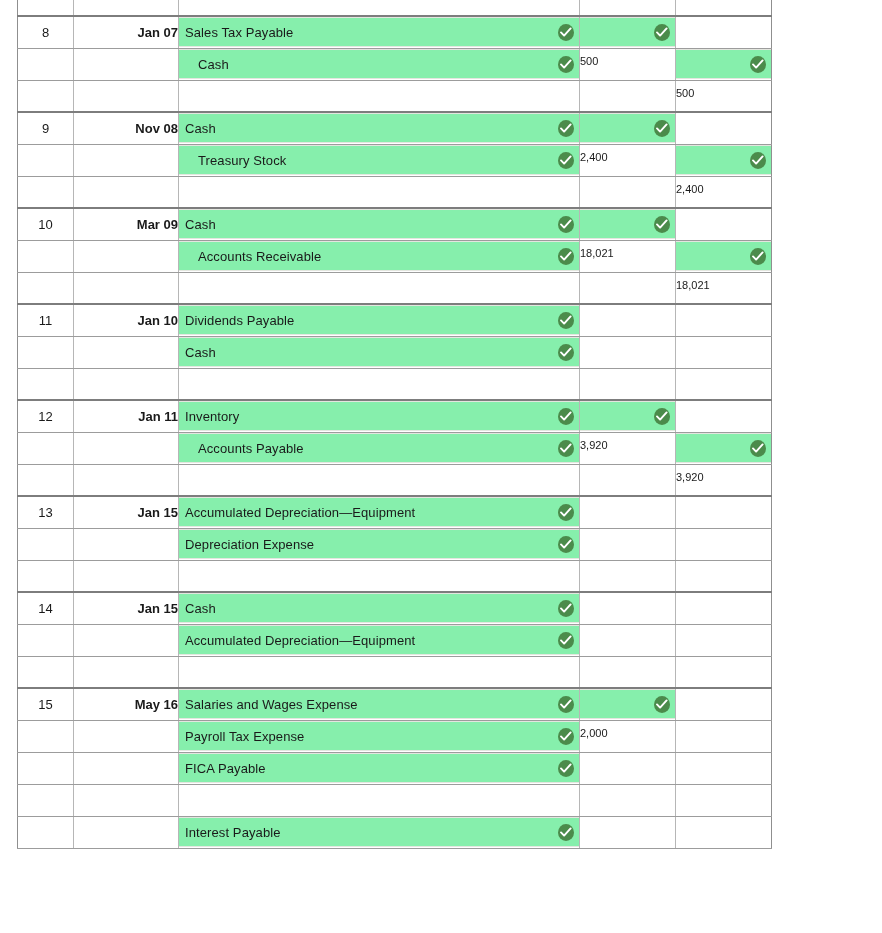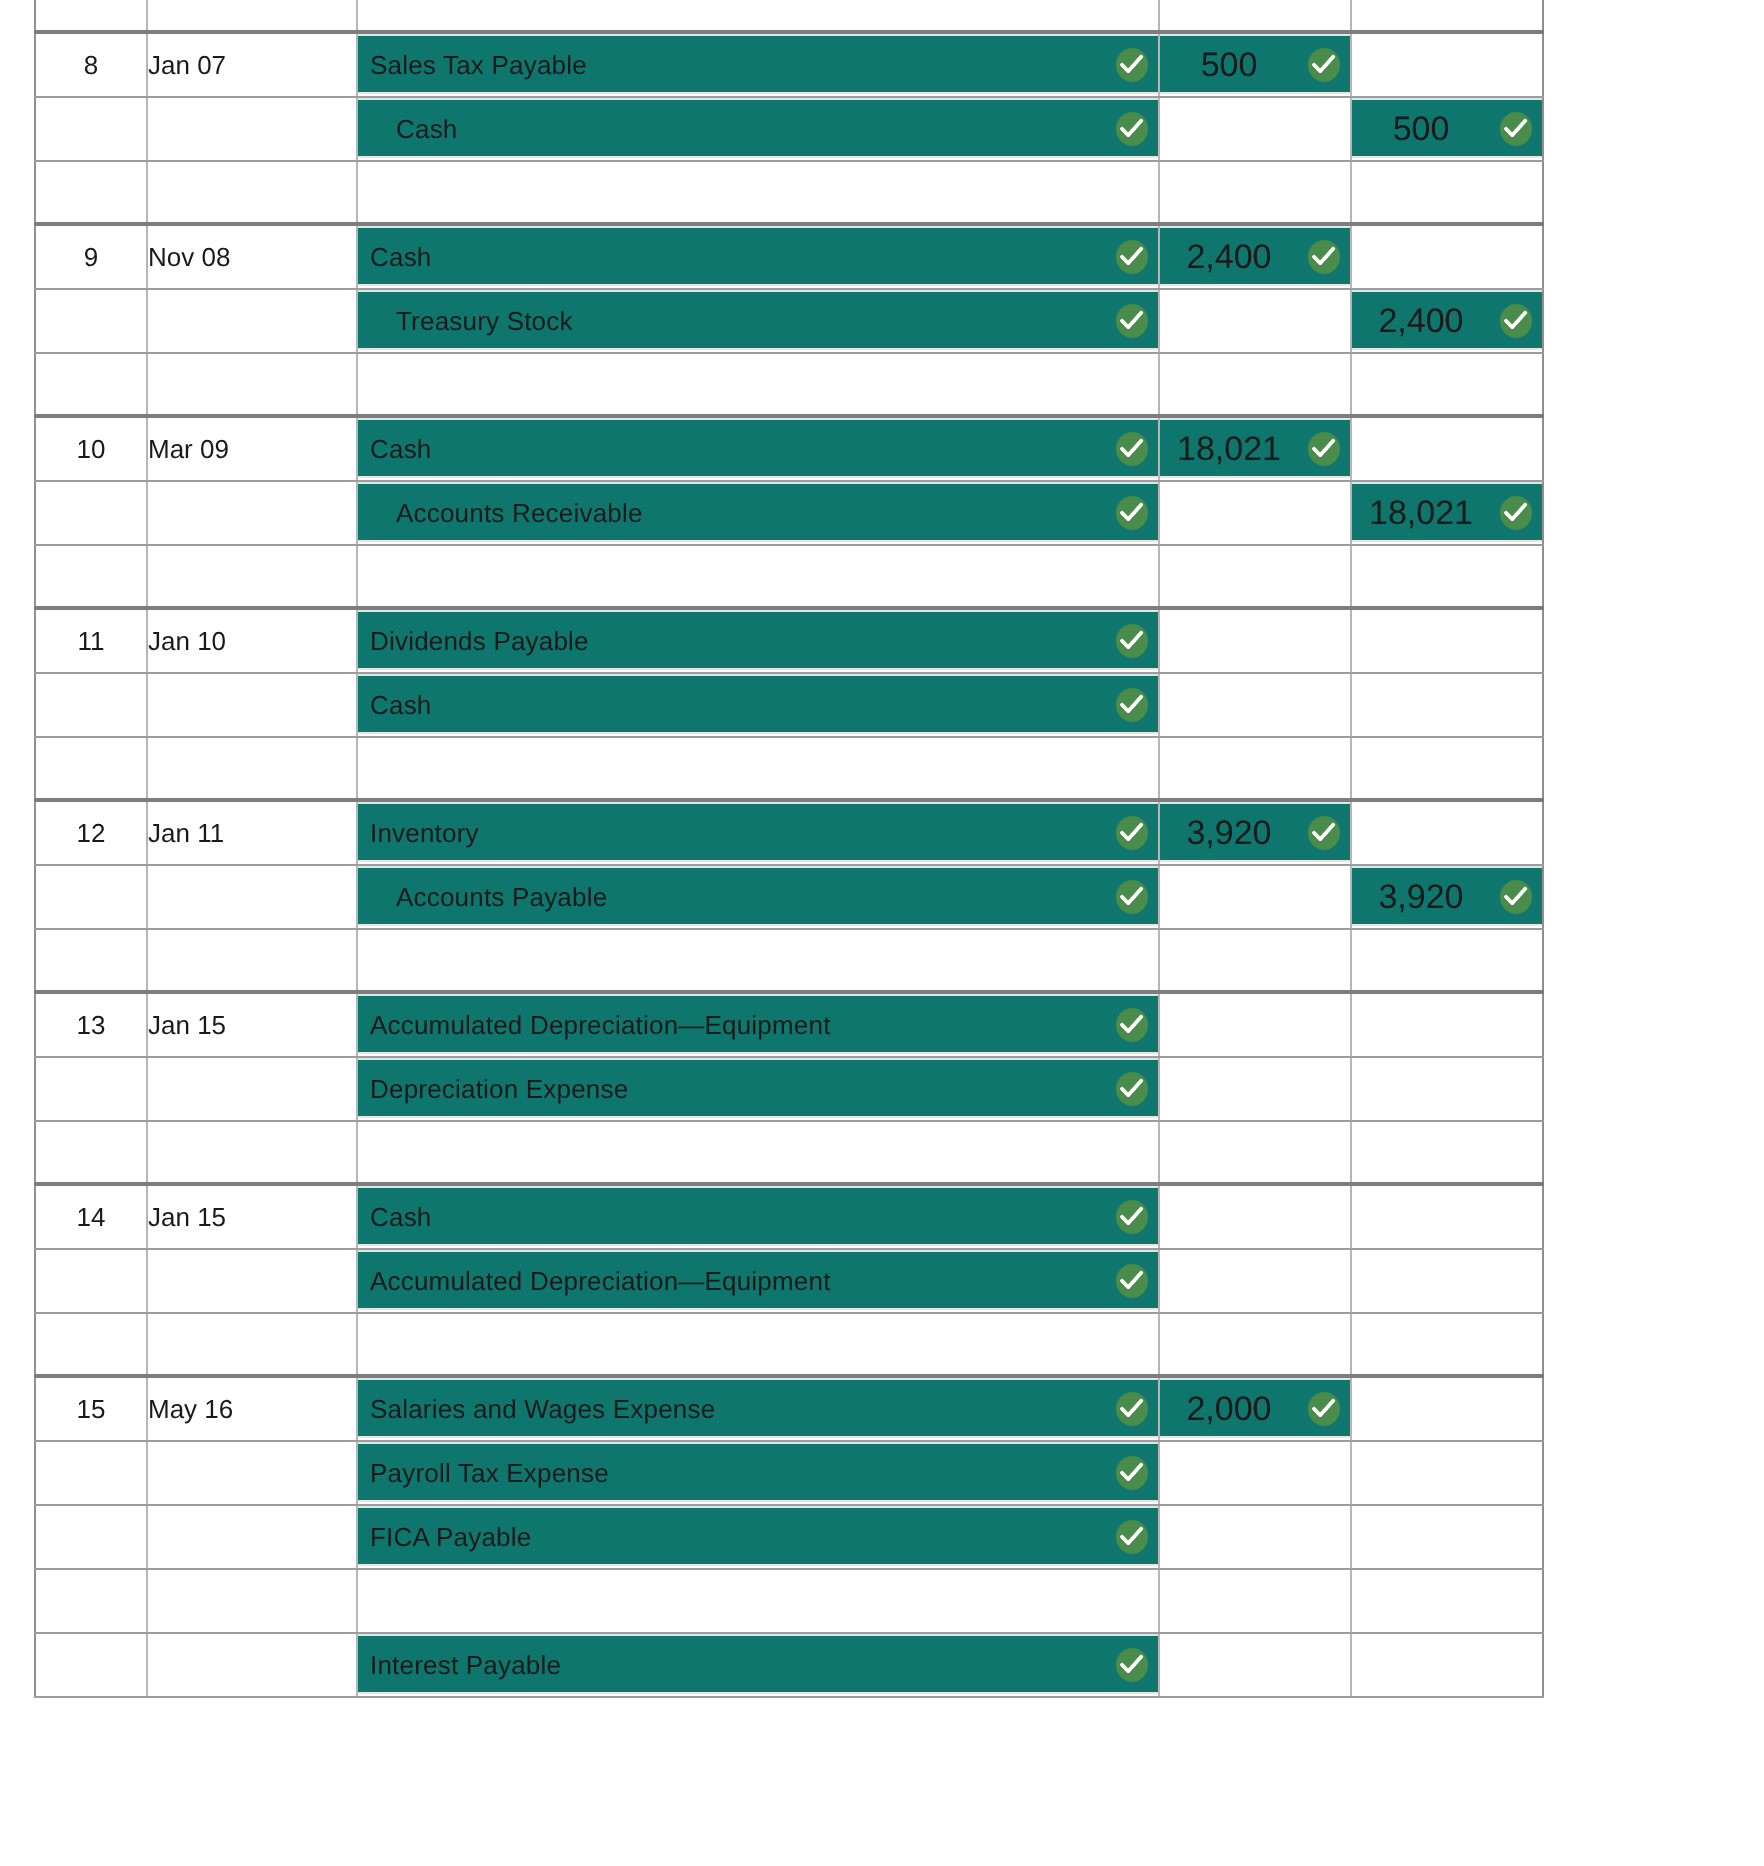--- a/index.html
+++ b/index.html
@@ -51,50 +51,52 @@
   tr.entry-start > td { border-top: 2px solid #7d7d7d; }
   tr.spacer > td { border-bottom: 1px solid #9c9c9c; background:#ffffff; }
 
   
   .cell-num {
     text-align: center;
     font-size: 13.5px;
     color: #111;
   }
   .cell-date {
-    text-align: left;
+    text-align: right;
     font-size: 13px;
     color: #111;
+    font-weight: bold;
   }
 
   
   .fill {
     display: block;
     position: relative;
     height: 30px;
     line-height: 30px;
-    background: #0f766e;
+    background: #86efac;
     border-top: 1px solid #e3e6df;
     border-bottom: 1px solid #e3e6df;
   }
   .acct-text {
     display: inline-block;
     padding-left: 6px;
     font-size: 13px;
     letter-spacing: 0.1px;
     white-space: nowrap;
   }
   .acct-text.indent { padding-left: 19px; }
 
   .amt-text {
     display: block;
     padding-right: 26px;
-    text-align: center;
-    font-size: 17px;
+    text-align: left;
+    font-size: 11px;
     white-space: nowrap;
+    margin-top: 28px;
   }
 
   
   .chk {
     position: absolute;
     top: 50%;
     margin-top: -8px;
     width: 16px;
     height: 17px;
     border-radius: 50%;

